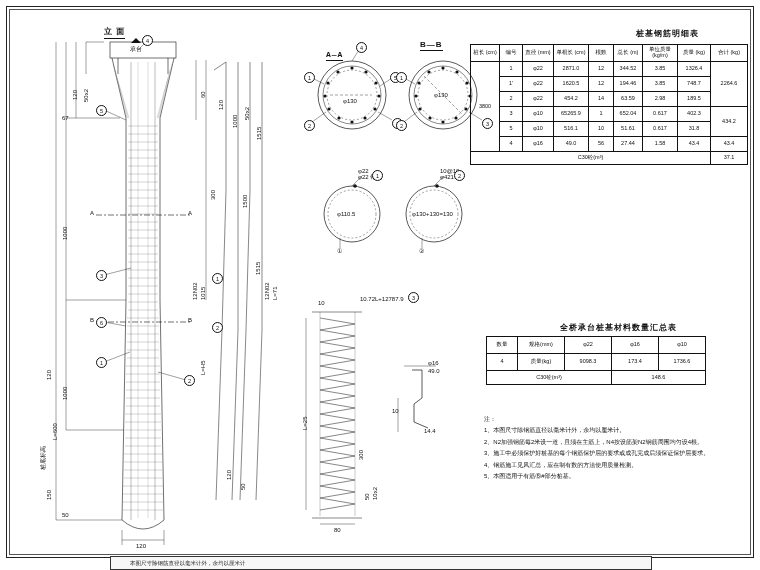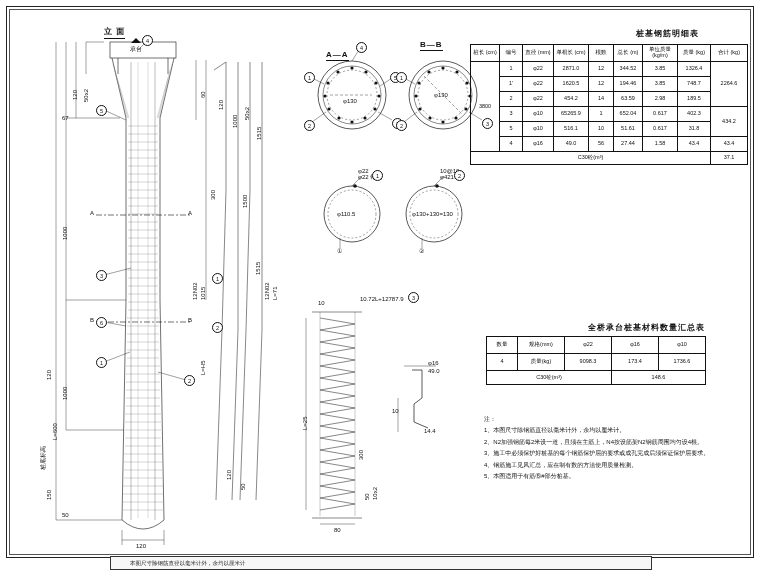--- a/index.html
+++ b/index.html
@@ -213,21 +213,21 @@
   <div class="lbl rot90" style="left:240px;top:490px;">50</div>
 
   <div class="num-bubble" style="left:212px;top:273px;width:9px;height:9px;">1</div>
   <div class="num-bubble" style="left:212px;top:322px;width:9px;height:9px;">2</div>
   <div class="lbl rot90" style="left:200px;top:375px;">L=H5</div>
   <div class="lbl rot90" style="left:192px;top:300px;">12N02</div>
   <div class="lbl rot90" style="left:200px;top:300px;">1015</div>
   <div class="lbl rot90" style="left:264px;top:300px;">12N02</div>
   <div class="lbl rot90" style="left:272px;top:300px;">L=71</div>
 
-  <div class="title-cn ul" style="left:326px;top:50px;">A—A</div>
+  <div class="title-cn ul" style="left:326px;top:50px;font-family:Liberation Mono, monospace;">A—A</div>
   <svg width="760" height="570">
     <g stroke="#111" fill="none">
       <circle cx="352" cy="95" r="34" stroke-width="0.7"></circle>
       <circle cx="352" cy="95" r="29" stroke-width="0.5"></circle>
       <circle cx="352" cy="95" r="25" stroke-width="0.4" stroke-dasharray="2 2"></circle>
       <g fill="#111" stroke="none">
         <circle cx="352" cy="68" r="1.6"></circle>
           <circle cx="366" cy="72" r="1.6"></circle>
         <circle cx="376" cy="83" r="1.6"></circle>
           <circle cx="379" cy="96" r="1.6"></circle>
@@ -427,21 +427,21 @@
         <td><span>43.4</span></td>
       </tr>
       <tr>
         <td colspan="8" style="height:12px;"><span>C30砼(m³)</span></td>
         <td><span>37.1</span></td>
       </tr>
     </tbody>
       </table>
   </div>
 
-  <div class="tbl-title" style="left:588px;top:322px;">全桥承台桩基材料数量汇总表</div>
+  <div class="tbl-title" style="left:560px;top:322px;">全桥承台桩基材料数量汇总表</div>
   <div class="tbl-wrap" style="left:486px;top:336px;">
     <table>
       <tbody>
           <tr>
         <td style="width:30px;height:16px;"><span>数量</span></td>
         <td style="width:46px;"><span>规格(mm)</span></td>
         <td style="width:46px;"><span>φ22</span></td>
         <td style="width:46px;"><span>φ16</span></td>
         <td style="width:46px;"><span>φ10</span></td>
       </tr>

